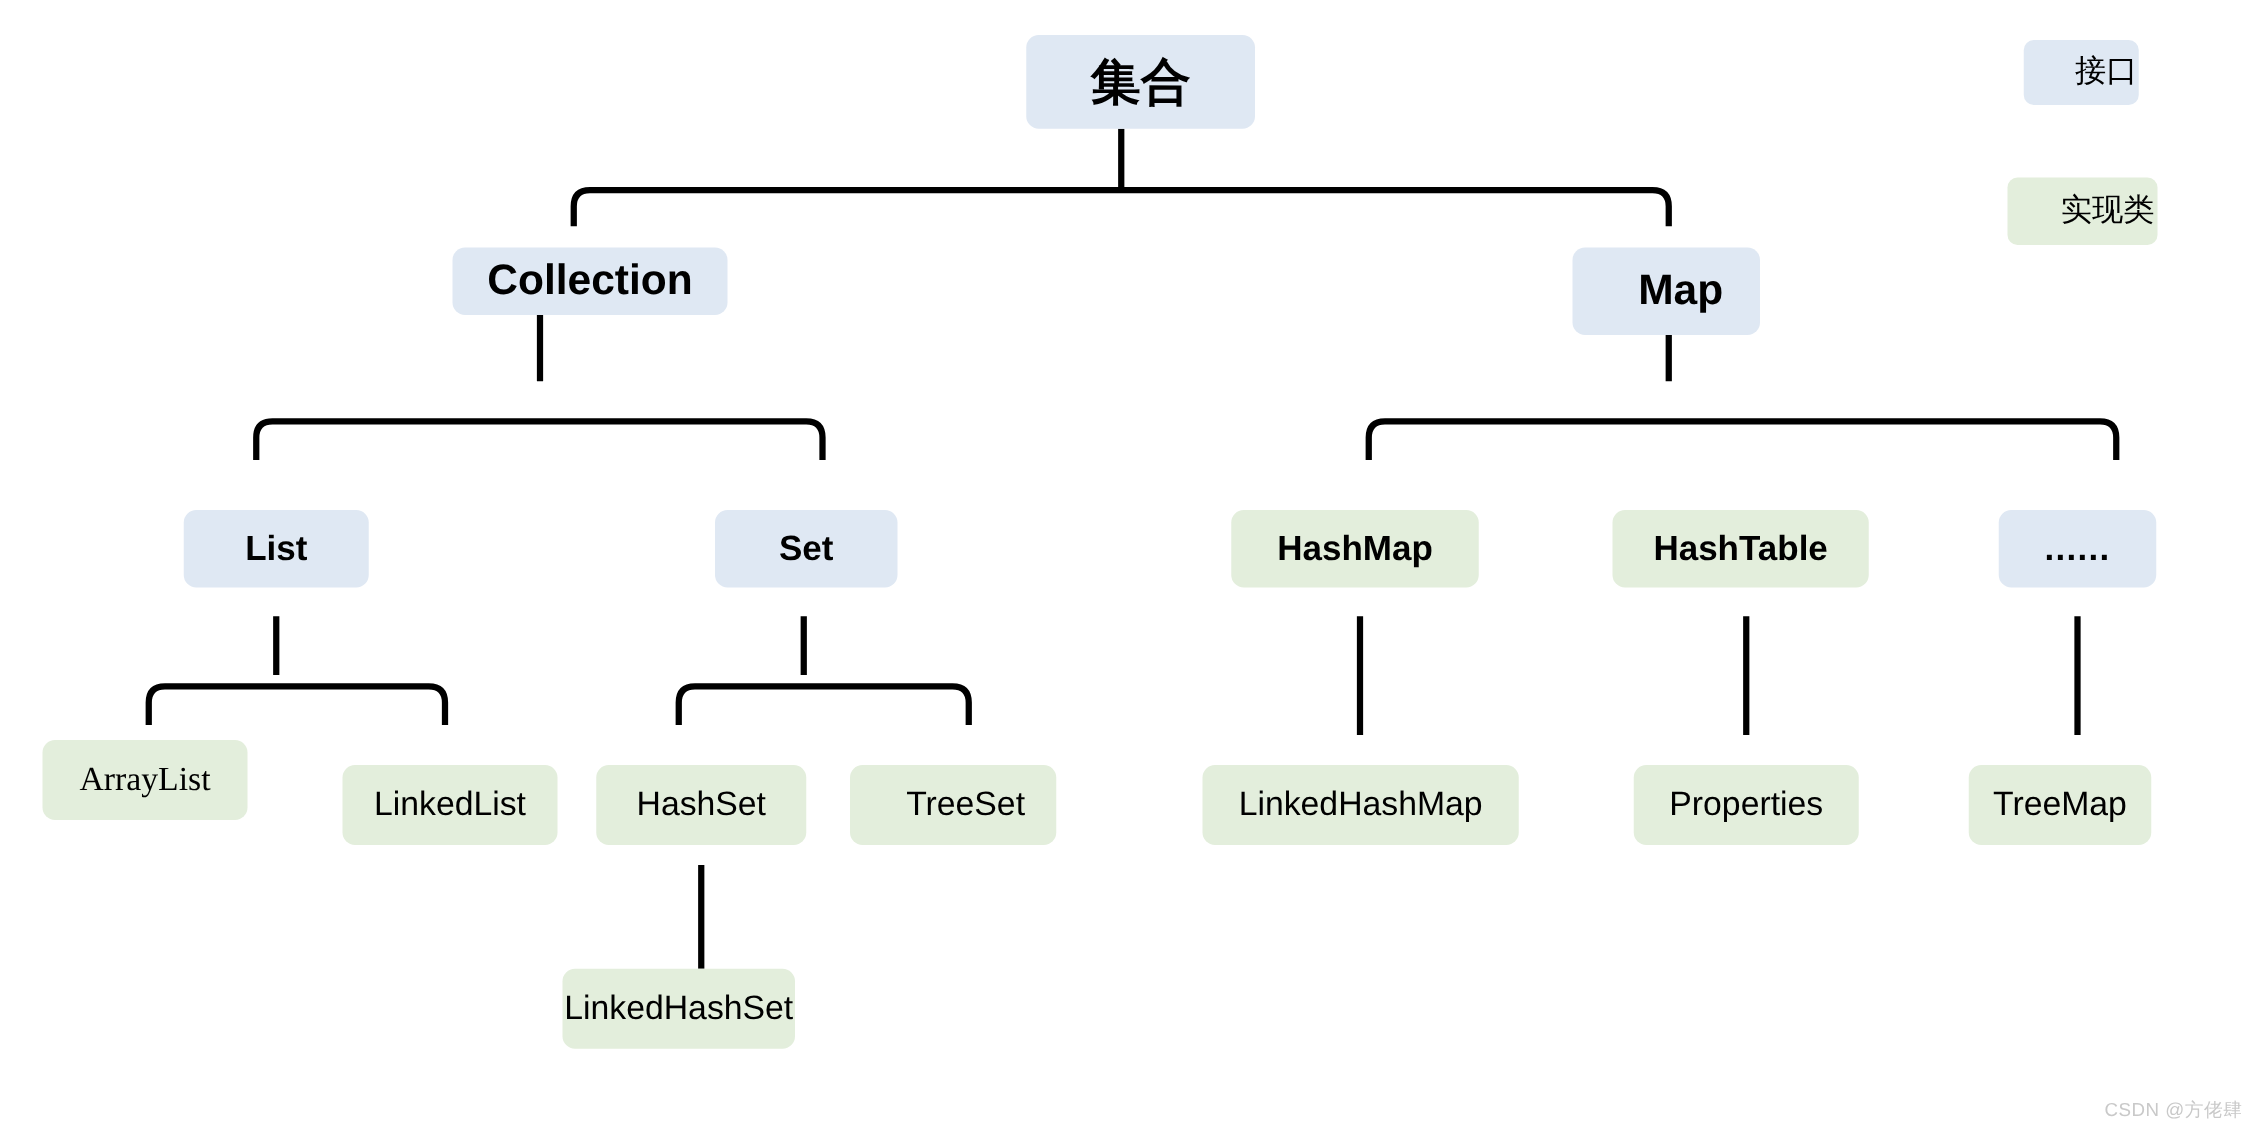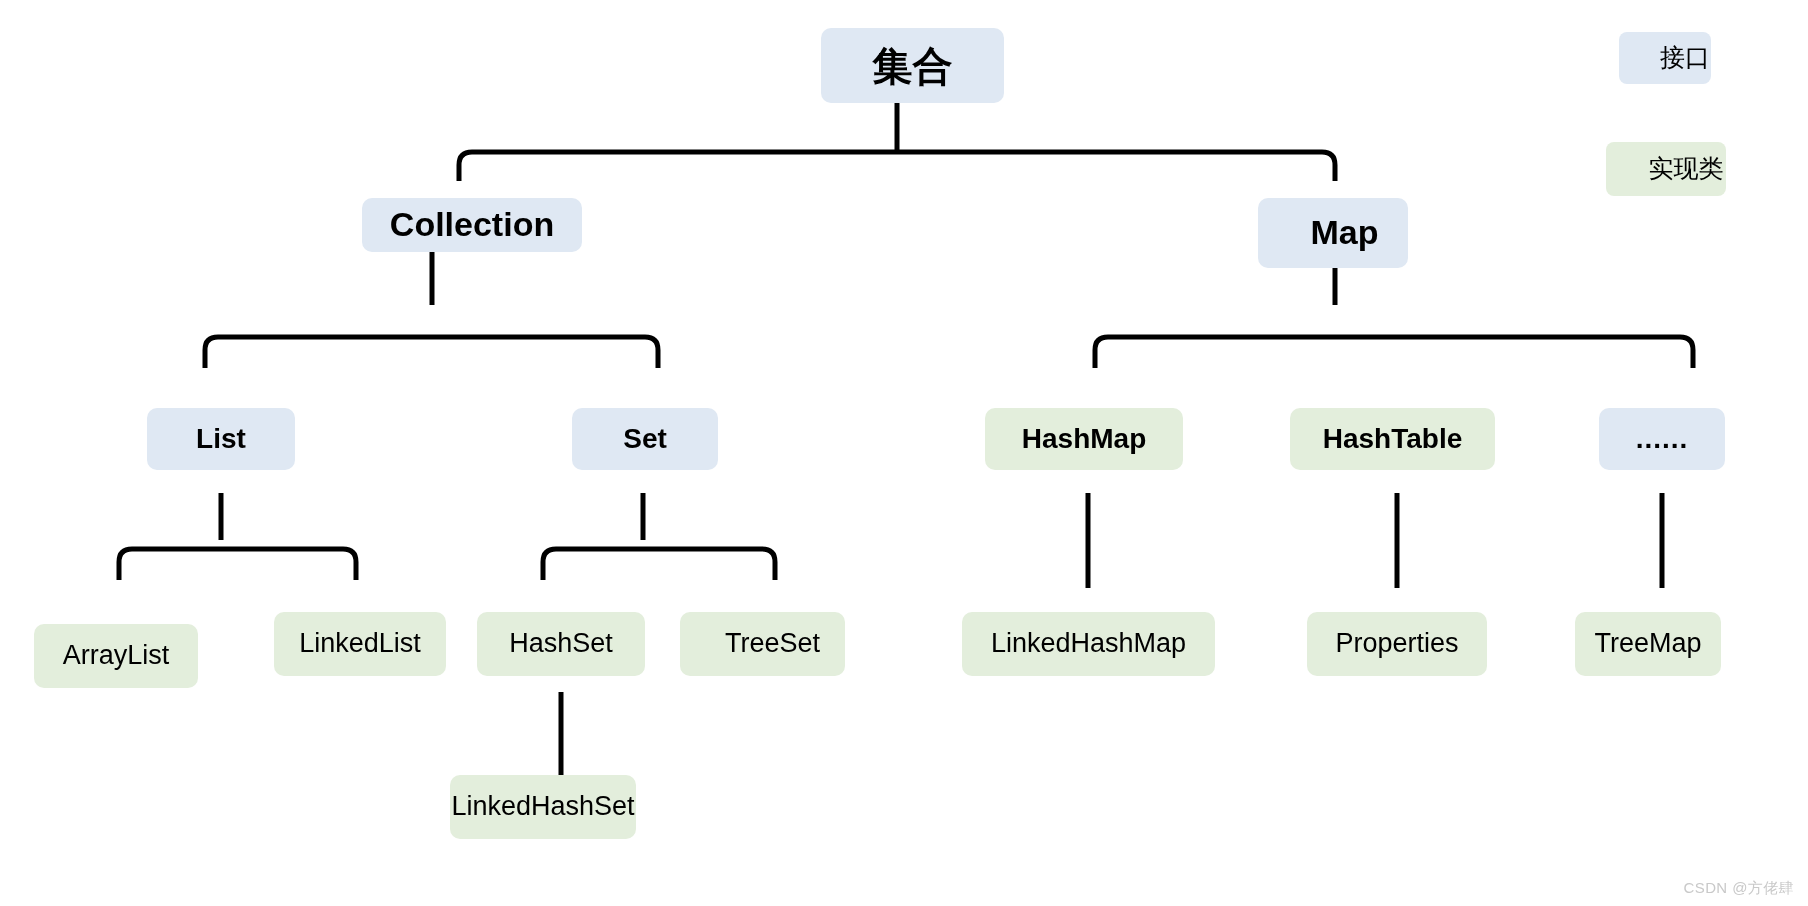--- a/index.html
+++ b/index.html
@@ -101,21 +101,21 @@
   <div class="node iface lvl3-node bold" style="left:147px; top:408px; width:148px; height:62px;">List</div>
 
   <div class="node iface lvl3-node bold" style="left:572px; top:408px; width:146px; height:62px;">Set</div>
 
   <div class="node impl lvl3-node bold" style="left:985px; top:408px; width:198px; height:62px;">HashMap</div>
 
   <div class="node impl lvl3-node bold" style="left:1290px; top:408px; width:205px; height:62px;">HashTable</div>
 
   <div class="node iface dots-node bold" style="left:1599px; top:408px; width:126px; height:62px;">......</div>
 
-  <div class="node impl leaf-node reg" style="left:34px; top:624px; width:164px; height:64px;">ArrayList</div>
+  <div class="node impl leaf-node reg" style="left:34px; top:592px; width:164px; height:64px;font-family:Liberation Serif, serif;">ArrayList</div>
 
   <div class="node impl leaf-node reg" style="left:274px; top:612px; width:172px; height:64px;">LinkedList</div>
 
   <div class="node impl leaf-node reg" style="left:477px; top:612px; width:168px; height:64px;">HashSet</div>
 
   <div class="node impl leaf-node reg" style="left:680px; top:612px; width:165px; height:64px;padding-left:20px;">TreeSet</div>
 
   <div class="node impl leaf-node reg" style="left:962px; top:612px; width:253px; height:64px;">LinkedHashMap</div>
 
   <div class="node impl leaf-node reg" style="left:1307px; top:612px; width:180px; height:64px;">Properties</div>

